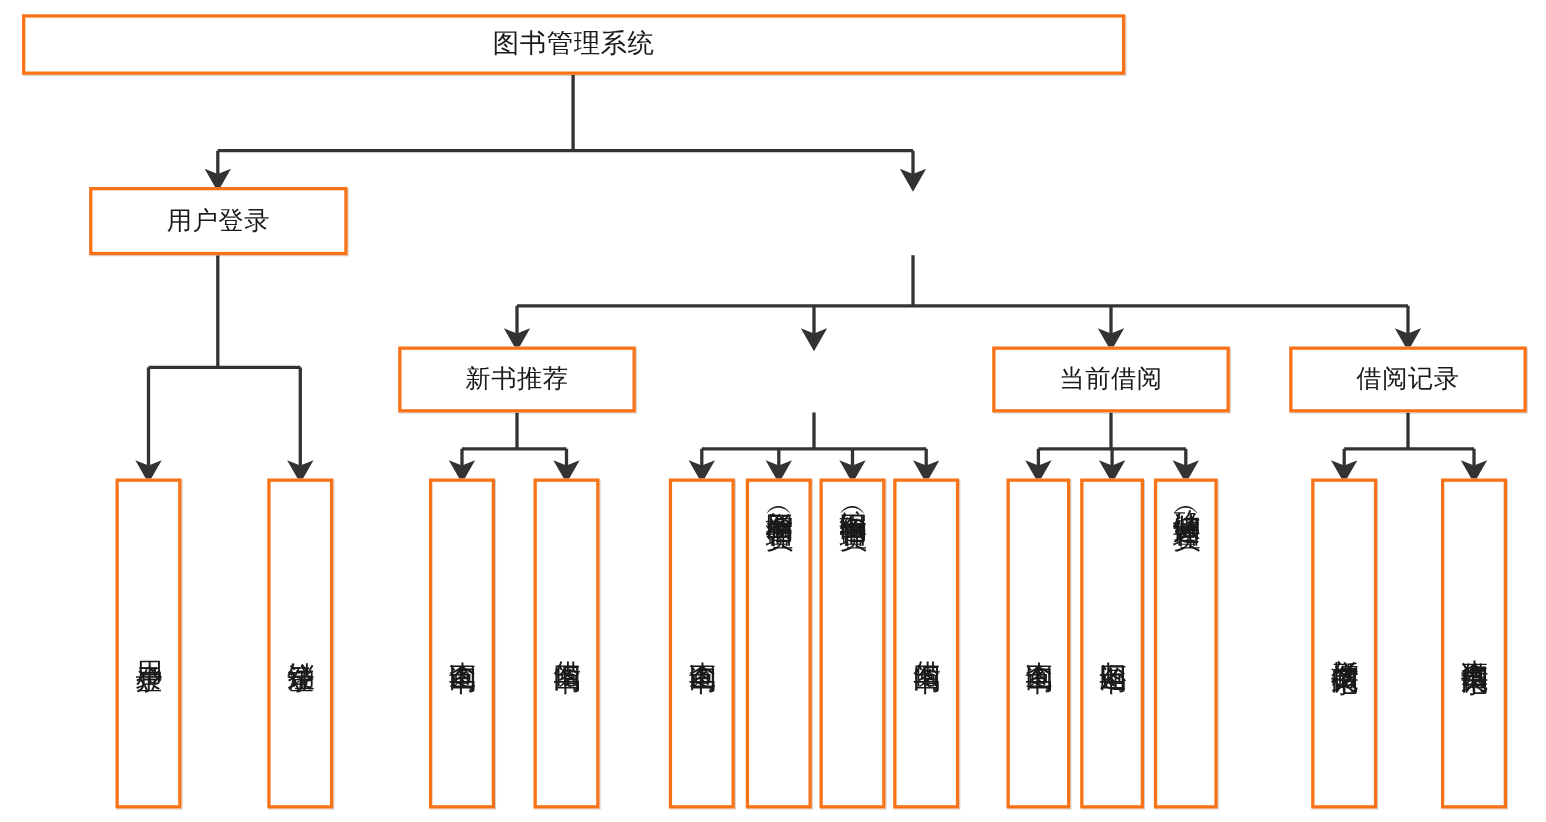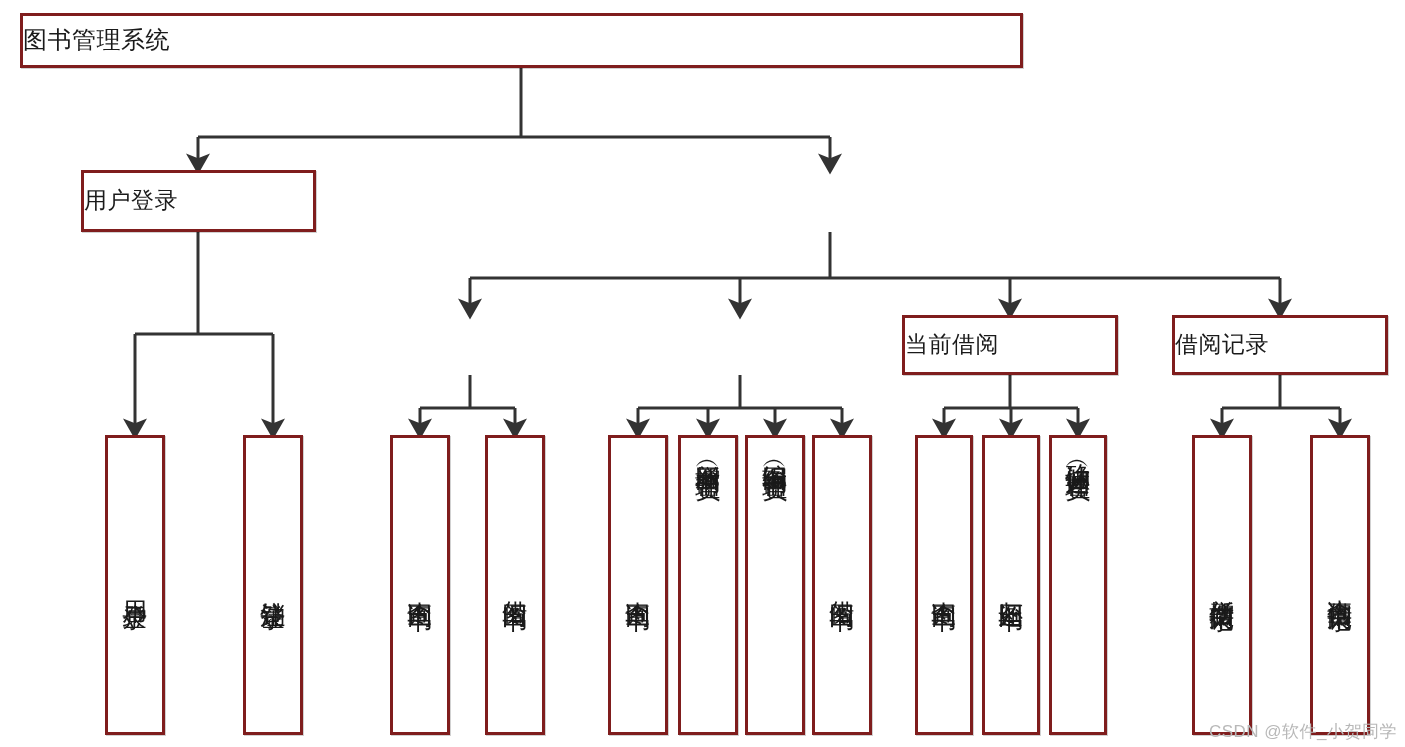--- a/index.html
+++ b/index.html
@@ -19,24 +19,25 @@
     position: absolute;
     left: 0;
     top: 0;
     width: 1405px;
     height: 747px;
     pointer-events: none;
   }
   .node {
     position: absolute;
     box-sizing: border-box;
-    border: 3px solid #7f1d1d;
+    border: 3px solid #f97316;
     background: #ffffff;
     display: flex;
     align-items: center;
+    justify-content: center;
     color: #1a1a1a;
     box-shadow: 1px 1px 0 rgba(0,0,0,0.18);
   }
   .node .label {
     display: block;
     text-align: center;
     line-height: 1.18;
     letter-spacing: 0.5px;
   }
   .node.horizontal .label {
@@ -128,20 +129,23 @@
   </svg>
 
   <div class="node horizontal root" style="left:20px; top:13px; width:1003px; height:55px;">
     <span class="label">图书管理系统</span>
   </div>
 
   <div class="node horizontal" style="left:81px; top:170px; width:235px; height:62px;">
     <span class="label">用户登录</span>
   </div>
 
+  <div class="node horizontal" style="left:362px; top:315px; width:216px; height:60px;">
+    <span class="label">新书推荐</span>
+  </div>
   <div class="node horizontal" style="left:902px; top:315px; width:216px; height:60px;">
     <span class="label">当前借阅</span>
   </div>
   <div class="node horizontal" style="left:1172px; top:315px; width:216px; height:60px;">
     <span class="label">借阅记录</span>
   </div>
 
   <div class="node vertical centered" style="left:105px; top:435px; width:60px; height:300px;">
     <span class="label">用户登录</span>
   </div>
@@ -179,15 +183,14 @@
     <span class="label">确认归还（管理员）</span>
   </div>
 
   <div class="node vertical centered" style="left:1192px; top:435px; width:60px; height:300px;">
     <span class="label">新增借阅记录</span>
   </div>
   <div class="node vertical centered" style="left:1310px; top:435px; width:60px; height:300px;">
     <span class="label">查询借阅记录</span>
   </div>
 
-  <div id="watermark">CSDN @软件_小贺同学</div>
 
 </div>
 
 </body></html>

